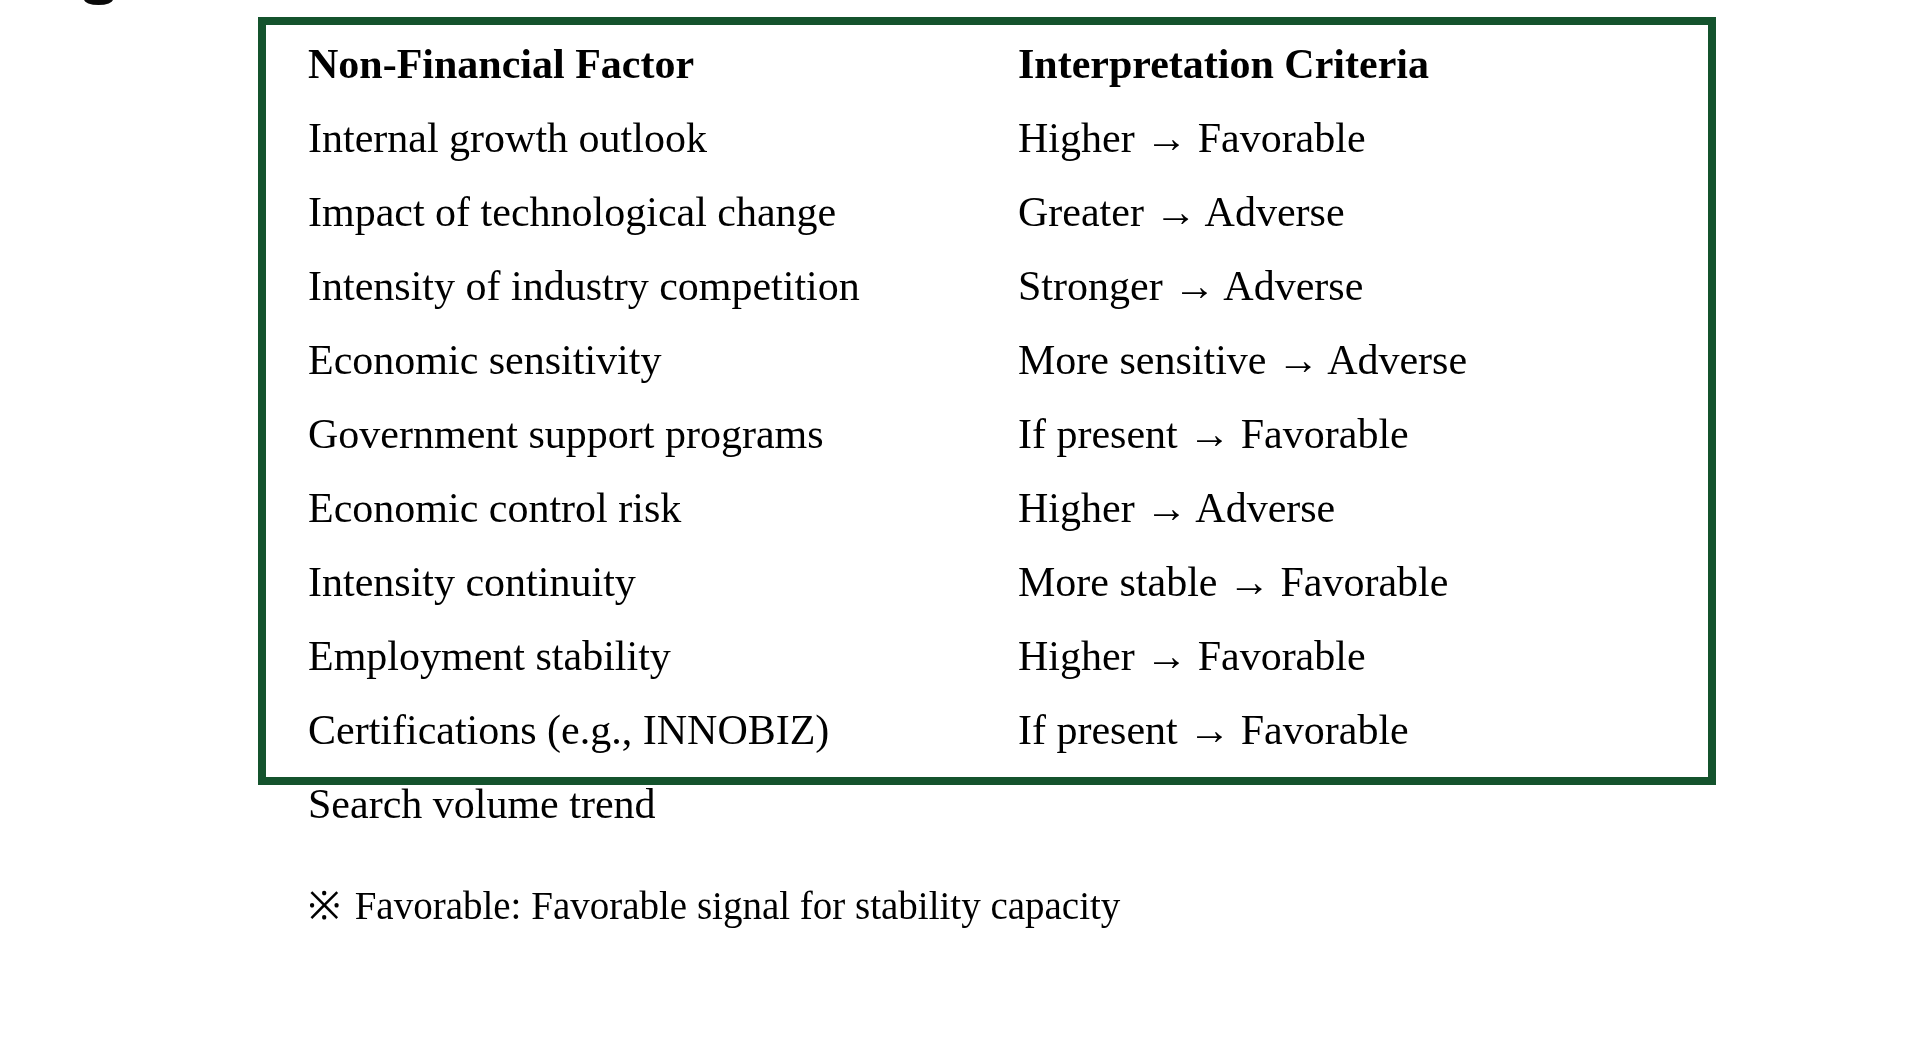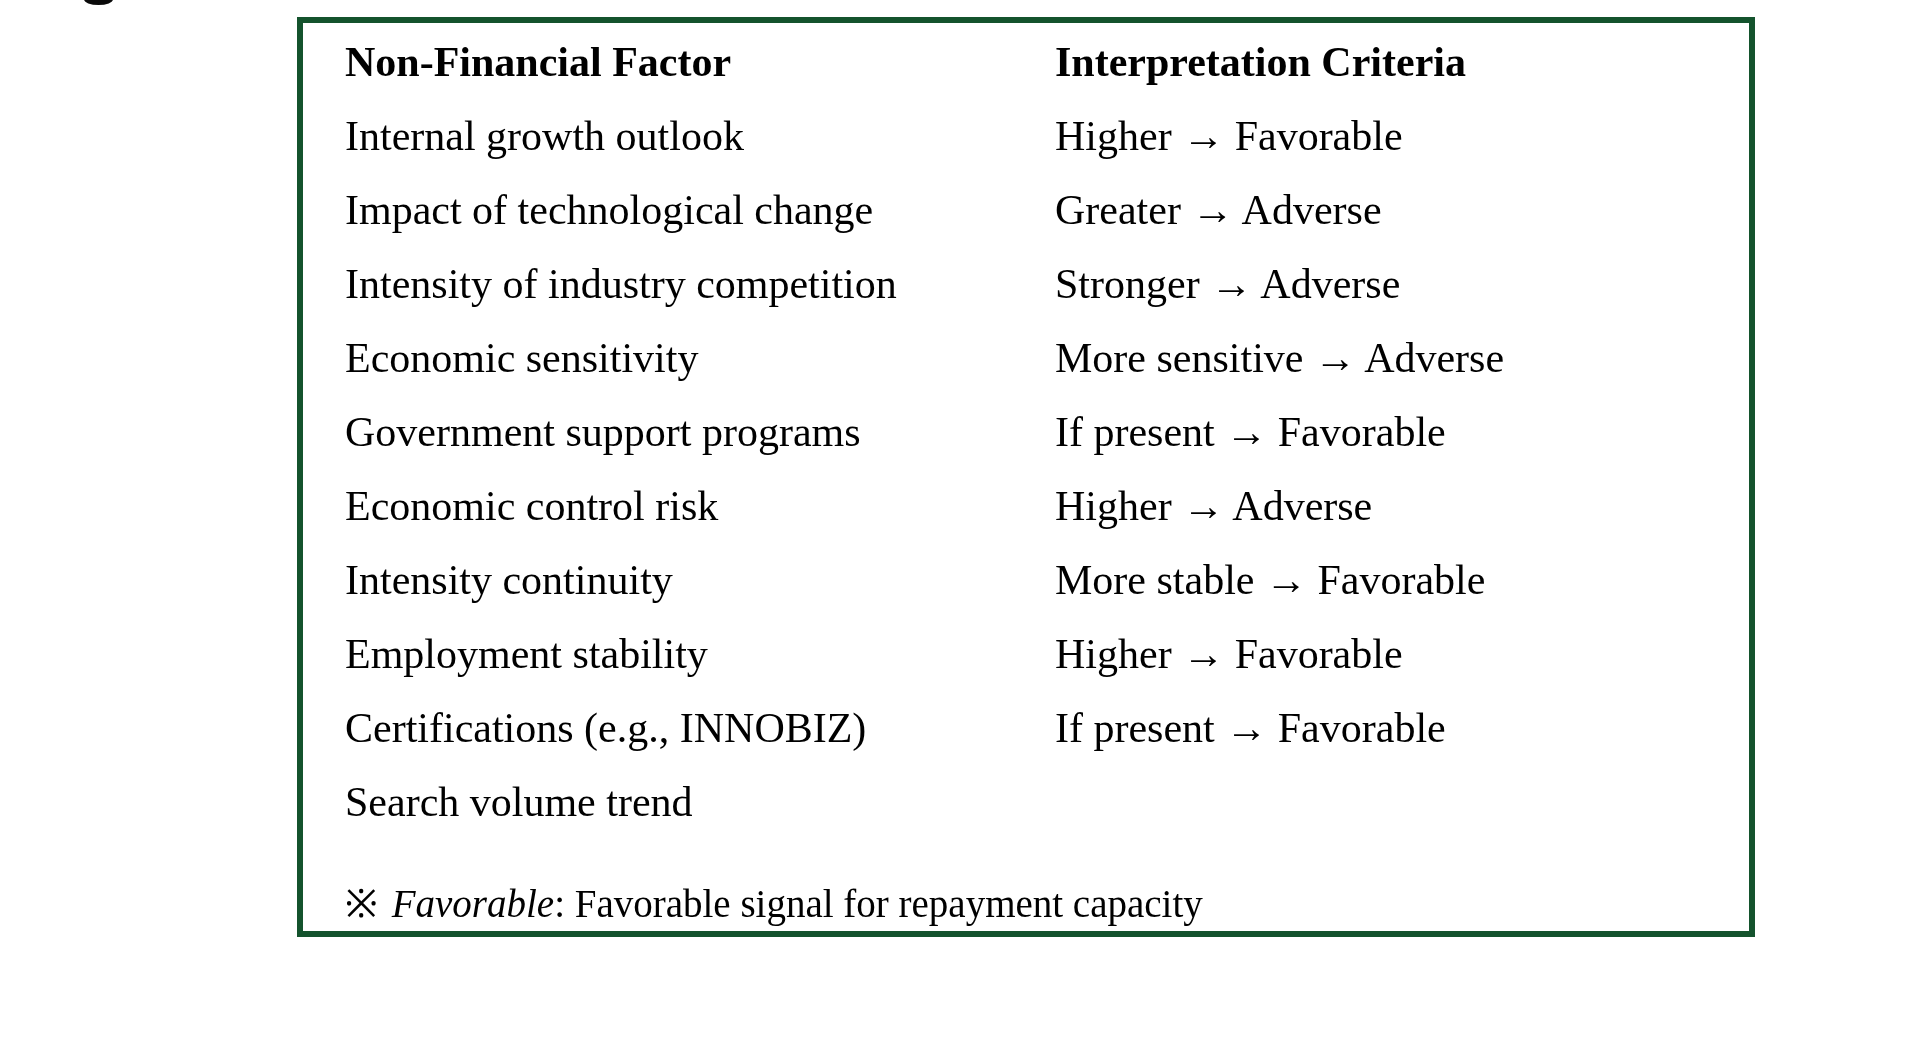--- a/index.html
+++ b/index.html
@@ -23,26 +23,25 @@
     width: 29px;
     height: 11px;
     background: #0a0a0a;
     border-radius: 50%;
   }
   .figure-box {
     position: absolute;
     left: 258px;
     top: 17px;
     width: 1458px;
-    height: 920px;
-    border: 6px solid #14532d;
+    height: 768px;
+    border: 8px solid #14532d;
     box-sizing: border-box;
     background: #ffffff;
     padding: 2px 0 0 42px;
-    margin-left: 39px;
   }
   .line {
     display: flex;
     line-height: 74px;
     font-size: 42px;
     white-space: nowrap;
   }
   .col1 {
     width: 710px;
     flex: 0 0 710px;
@@ -58,21 +57,20 @@
     font-size: 39px;
     line-height: 57px;
   }
   .footnote {
     white-space: nowrap;
   }
   .ref-mark {
     margin-right: 14px;
   }
   .term {
-    font-style: italic;
   }
 </style>
 </head>
 <body>
 
 <div class="caption-fragment"></div>
 
 <div class="figure-box">
 
   <div class="line header">
@@ -116,16 +114,16 @@
       <div class="line">
         <span class="col1">Certifications (e.g., INNOBIZ)</span>
         <span class="col2">If present → Favorable</span>
       </div>
       <div class="line">
         <span class="col1">Search volume trend</span>
       </div>
     </div>
 
   <div class="footnotes">
-    <div class="footnote"><span class="ref-mark">※</span><span class="term">Favorable</span><span>: Favorable signal for repayment capacity</span></div>
+    <div class="footnote"><span class="ref-mark">※</span><span class="term">Favorable</span><span>: Favorable signal for stability capacity</span></div>
   </div>
 
 </div>
 
 </body></html>

